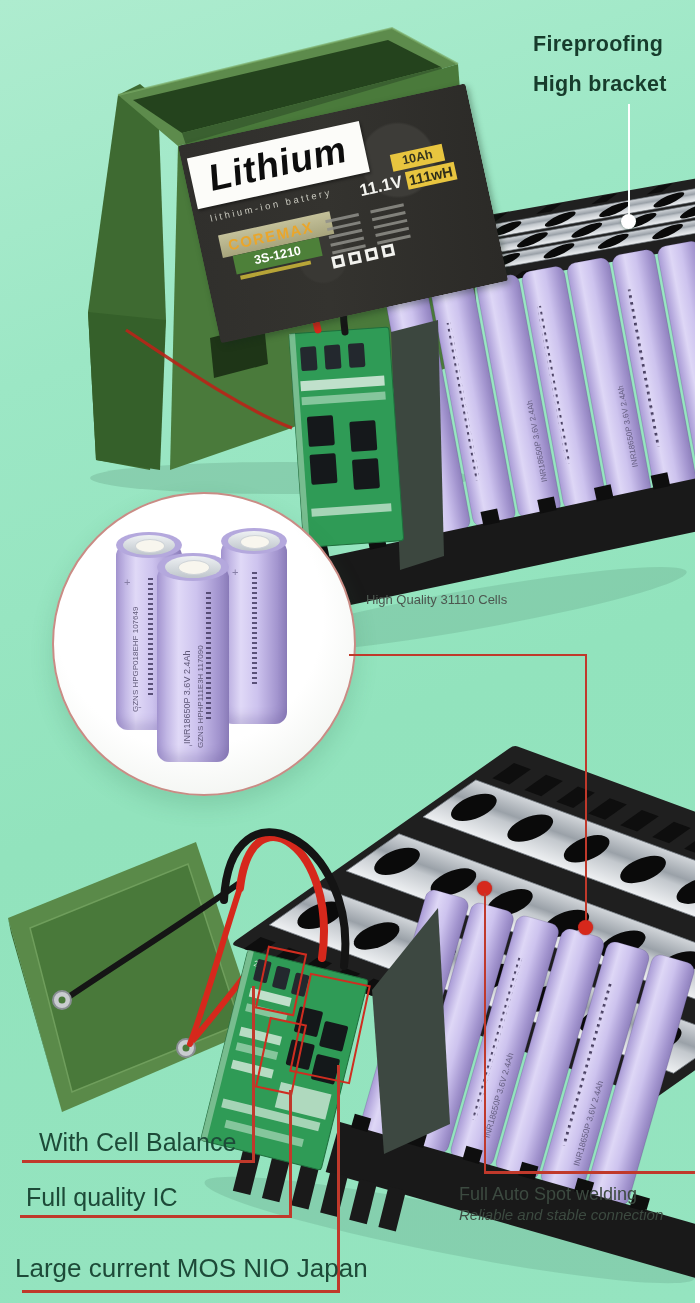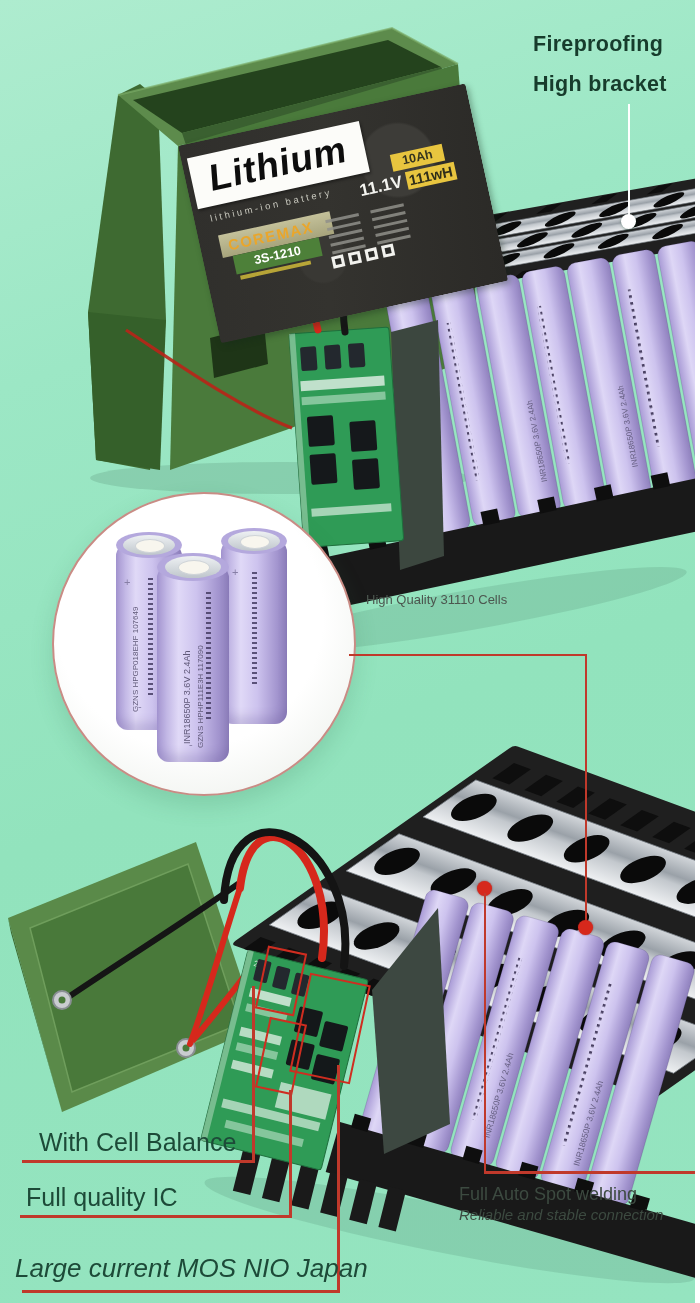--- a/index.html
+++ b/index.html
@@ -9,21 +9,21 @@
   .abs{position:absolute;}
   svg text{font-family:"Liberation Sans", sans-serif;}
 
   
   .fire{left:533px;top:32px;font-size:21.5px;font-weight:bold;color:#173c2c;letter-spacing:.3px;}
   .fire2{left:533px;top:72px;font-size:21.5px;font-weight:bold;color:#173c2c;letter-spacing:.3px;}
   .hqc{left:366px;top:592px;font-size:13px;color:#4c564f;}
   .lbl-green{color:#1d4a38;font-size:25px;}
   .wcb{left:27px;top:1128px;margin-left:12px;}
   .hic{left:26px;top:1183px;}
-  .mos{left:15px;top:1253px;font-size:26px;font-style:italic;}
+  .mos{left:15px;top:1253px;font-size:26px;}
   .spotw{left:543px;top:1133px;font-size:23px;color:#2e463a;}
   .sub1{left:459px;top:1184px;font-size:18px;color:#3c4a40;}
   .sub2{left:459px;top:1206px;font-size:15px;color:#3c4a40;font-style:italic;}
 
   
   .rline{background:#c0392b;}
   .rdot{width:15px;height:15px;border-radius:50%;background:#d6281c;box-shadow:0 0 2px rgba(120,0,0,.6);}
   .wline{background:#ffffff;}
   .wdot{width:15px;height:15px;border-radius:50%;background:#ffffff;box-shadow:0 1px 3px rgba(0,60,30,.35);}
   .redrect{border:2.5px solid #cf2d20;transform:rotate(12deg);}

